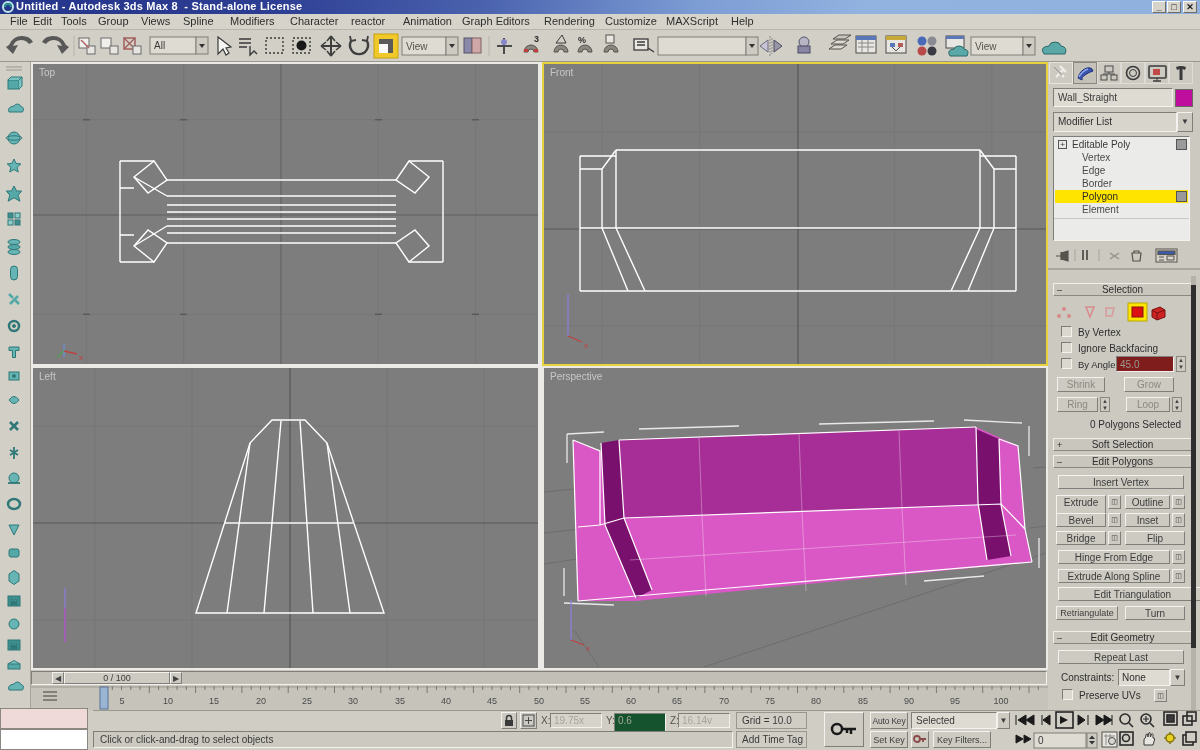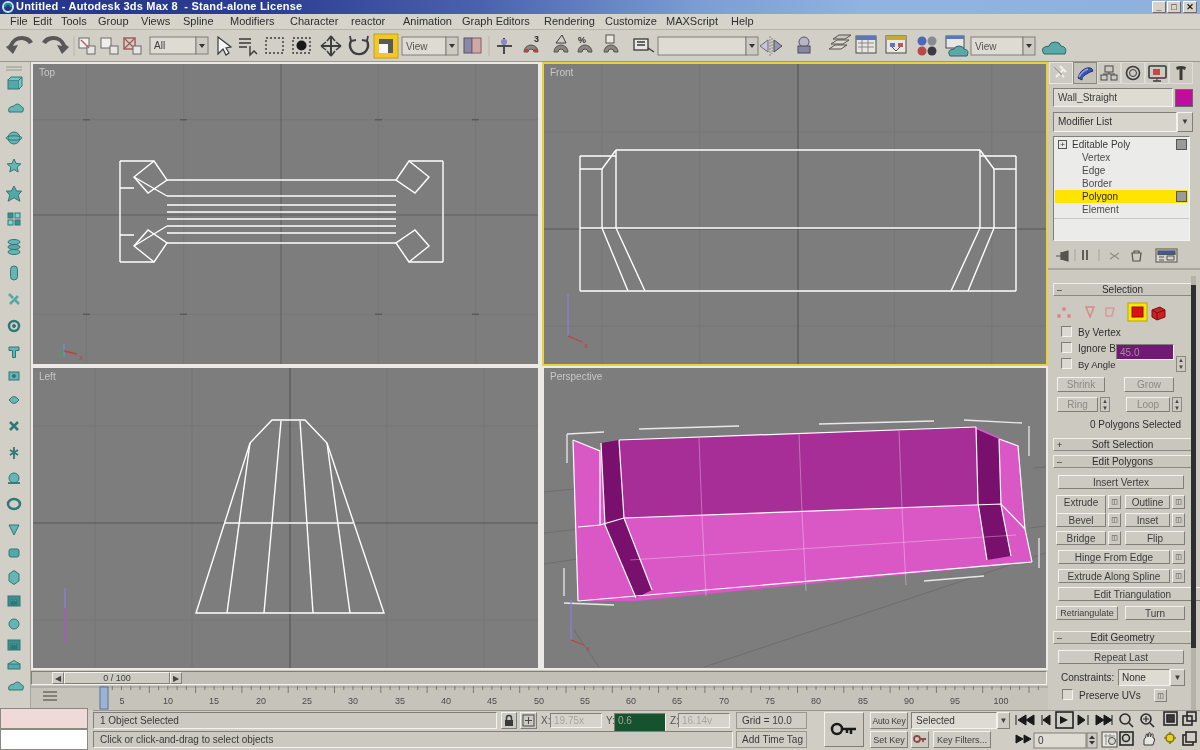--- a/index.html
+++ b/index.html
@@ -473,21 +473,21 @@
           <path d="M104,8 L112,5 L117,8 L117,15 L109,18 L104,15 Z" fill="#cc2222" stroke="#771111"></path>
           <path d="M104,8 L109,11 L117,8 M109,11 L109,18" stroke="#771111" fill="none"></path>
         </g>
 </svg>
 <div class="ck" style="left:13px;top:264px"></div>
       <span class="lbl" style="left:30px;top:265px">By Vertex</span>
 <div class="ck" style="left:13px;top:280px"></div>
       <span class="lbl" style="left:30px;top:281px">Ignore Backfacing</span>
 <div class="ck" style="left:13px;top:296px"></div>
       <span class="lbl" style="left:30px;top:297px;font-size:9.5px">By Angle</span>
-<div class="sunk" style="left:68px;top:282px;width:58px;height:16px;background:#701a75">
+<div class="sunk" style="left:68px;top:294px;width:58px;height:16px;background:#7f1d1d">
         <span style="position:absolute;left:3px;top:2px;font-size:10px;color:#9a978f">45.0</span>
       </div>
 <div class="spin" style="left:128px;top:294px;height:16px;font-size:6px;color:#444;text-align:center;line-height:7px">▲<br>▼</div>
 <div class="btn dis" style="left:9px;top:315px;width:48px;height:15px;line-height:14px;color:#8b8981">Shrink</div>
 <div class="btn dis" style="left:76px;top:315px;width:50px;height:15px;line-height:14px;color:#8b8981">Grow</div>
 <div class="btn dis" style="left:9px;top:335px;width:41px;height:15px;line-height:14px;color:#8b8981">Ring</div>
 <div class="spin" style="left:52px;top:335px;height:15px;font-size:6px;color:#444;text-align:center;line-height:7px">▲<br>▼</div>
 <div class="btn dis" style="left:78px;top:335px;width:44px;height:15px;line-height:14px;color:#8b8981">Loop</div>
 <div class="spin" style="left:124px;top:335px;height:15px;font-size:6px;color:#444;text-align:center;line-height:7px">▲<br>▼</div>
 <span class="lbl" style="left:42px;top:357px">0 Polygons Selected</span>
@@ -663,23 +663,20 @@
           <text x="924" y="18">95</text>
           <text x="970" y="18">100</text>
 </g>
 <g stroke="#6e6c64">
 <path d="M12,6 h14 M12,10 h14 M12,14 h14" stroke-width="1.5"></path>
 </g>
 </svg>
 </div>
 <div id="statusbar" class="abs">
 <div class="abs" style="left:93px;top:0;width:1107px;height:1px;background:#9a978f"></div>
-<div class="sunk" style="left:93px;top:2px;width:404px;height:17px;background:#ccc9c1">
-        <span style="position:absolute;left:6px;top:2px;font-size:10px;color:#3a3a3a">1 Object Selected</span>
-      </div>
 <div class="btn" style="left:501px;top:2px;width:16px;height:17px">
         <svg width="14" height="15" viewBox="0 0 14 15">
           <rect x="3" y="7" width="8" height="6" fill="#3a3a3a"></rect>
           <path d="M4.5,7 v-2 a2.5,2.5 0 0,1 5,0 v2" fill="none" stroke="#3a3a3a" stroke-width="1.5"></path>
         </svg>
       </div>
 <div class="btn" style="left:520px;top:2px;width:17px;height:17px">
         <svg width="15" height="15" viewBox="0 0 15 15">
           <rect x="2" y="2" width="11" height="11" fill="none" stroke="#4a4a4a"></rect>
           <path d="M7.5,4 v7 M4,7.5 h7" stroke="#4a4a4a"></path>

